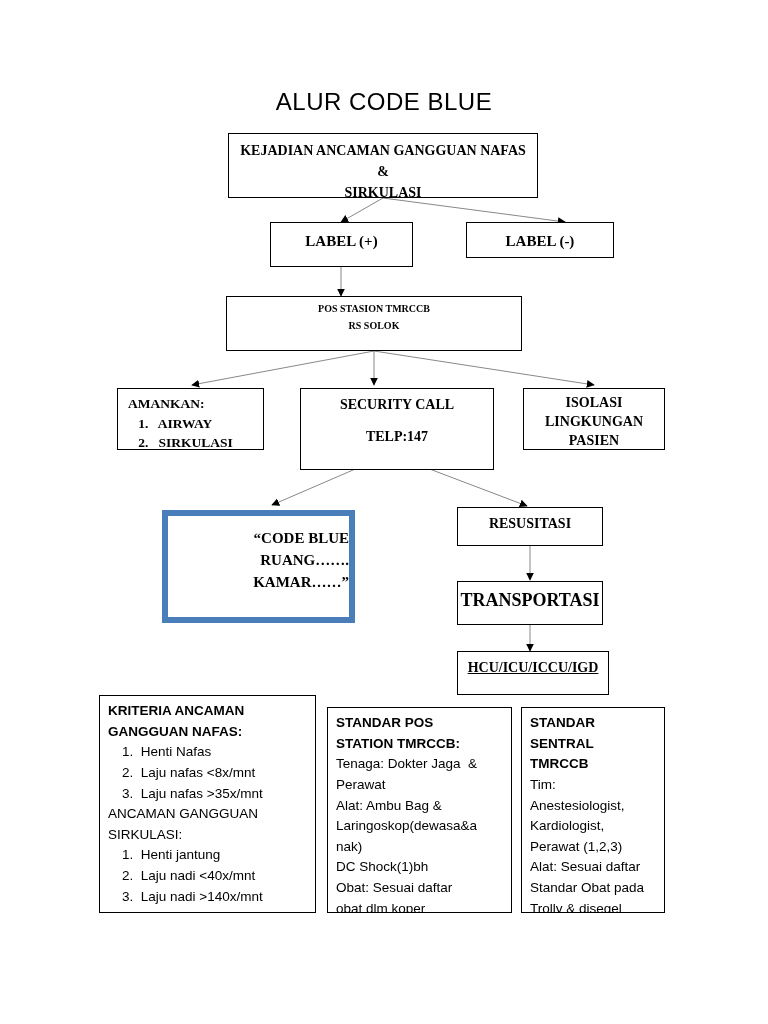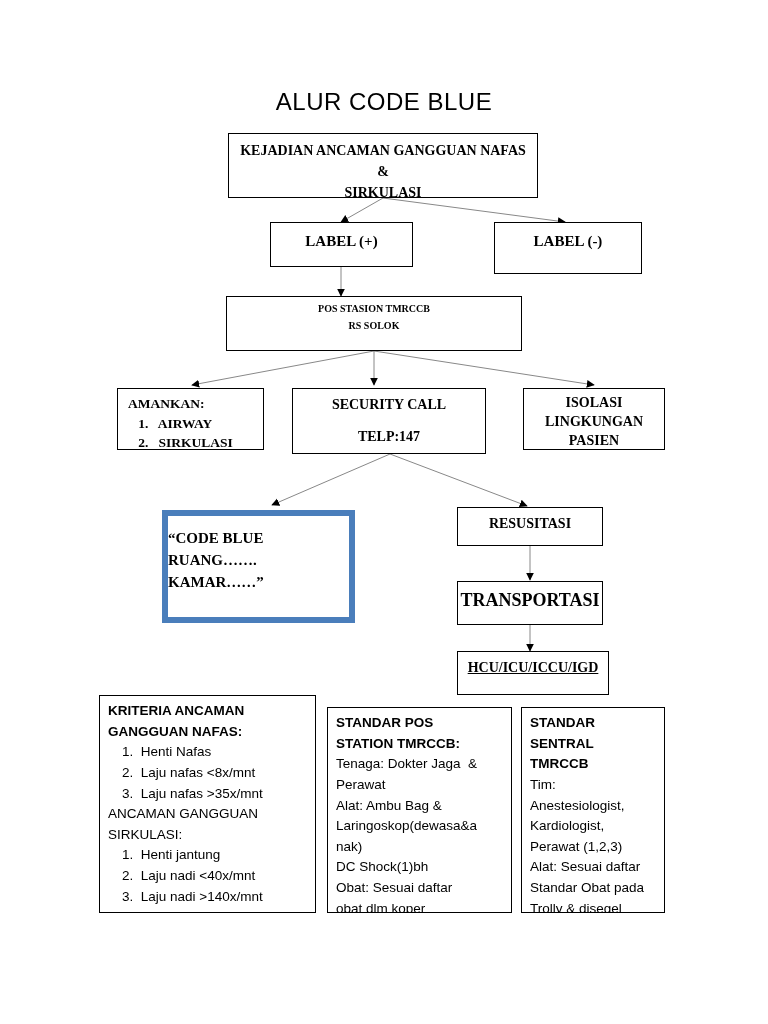--- a/index.html
+++ b/index.html
@@ -50,21 +50,21 @@
 
   
   #codeblue-box {
     position: absolute;
     box-sizing: border-box;
     background: #ffffff;
     border: 6px solid #4a7ebb;
     font-family: "Liberation Serif", serif;
     font-weight: bold;
     color: #000000;
-    text-align: left;
+    text-align: right;
     line-height: 1.45;
     padding-top: 12px;
   }
   #codeblue-box .ln { display: block; white-space: pre; }
 
   
   .ibox {
     position: absolute;
     box-sizing: border-box;
     border: 1.5px solid #000000;
@@ -129,36 +129,36 @@
   <div class="fbox" style="left:228px; top:133px; width:310px; height:65px; font-size:14px;">
     <span class="ln">KEJADIAN ANCAMAN GANGGUAN NAFAS</span>
     <span class="ln">&amp;</span>
     <span class="ln">SIRKULASI</span>
   </div>
 
   <div class="fbox" style="left:270px; top:222px; width:143px; height:45px; font-size:15px; padding-top:7px;">
     <span class="ln">LABEL (+)</span>
   </div>
 
-  <div class="fbox" style="left:494px; top:222px; width:148px; height:52px; font-size:15px; padding-top:7px;">
+  <div class="fbox" style="left:466px; top:222px; width:148px; height:36px; font-size:15px; padding-top:7px;">
     <span class="ln">LABEL (-)</span>
   </div>
 
   <div class="fbox" style="left:226px; top:296px; width:296px; height:55px; font-size:10px; line-height:1.65; padding-top:4px;">
     <span class="ln">POS STASION TMRCCB</span>
     <span class="ln">RS SOLOK</span>
   </div>
 
   <div class="fbox left-al" style="left:117px; top:388px; width:147px; height:62px; font-size:13.5px; line-height:1.45; padding-top:5px;">
     <span class="ln">AMANKAN:</span>
     <span class="ln">   1.   AIRWAY</span>
     <span class="ln">   2.   SIRKULASI</span>
   </div>
 
-  <div class="fbox" style="left:292px; top:388px; width:194px; height:66px; font-size:14px; line-height:1.4; padding-top:6px;">
+  <div class="fbox" style="left:300px; top:388px; width:194px; height:82px; font-size:14px; line-height:1.4; padding-top:6px;">
     <span class="ln">SECURITY CALL</span>
     <span class="ln" style="margin-top:12px;">TELP:147</span>
   </div>
 
   <div class="fbox" style="left:523px; top:388px; width:142px; height:62px; font-size:14px; line-height:1.37; padding-top:4px;">
     <span class="ln">ISOLASI</span>
     <span class="ln">LINGKUNGAN</span>
     <span class="ln">PASIEN</span>
   </div>
 

